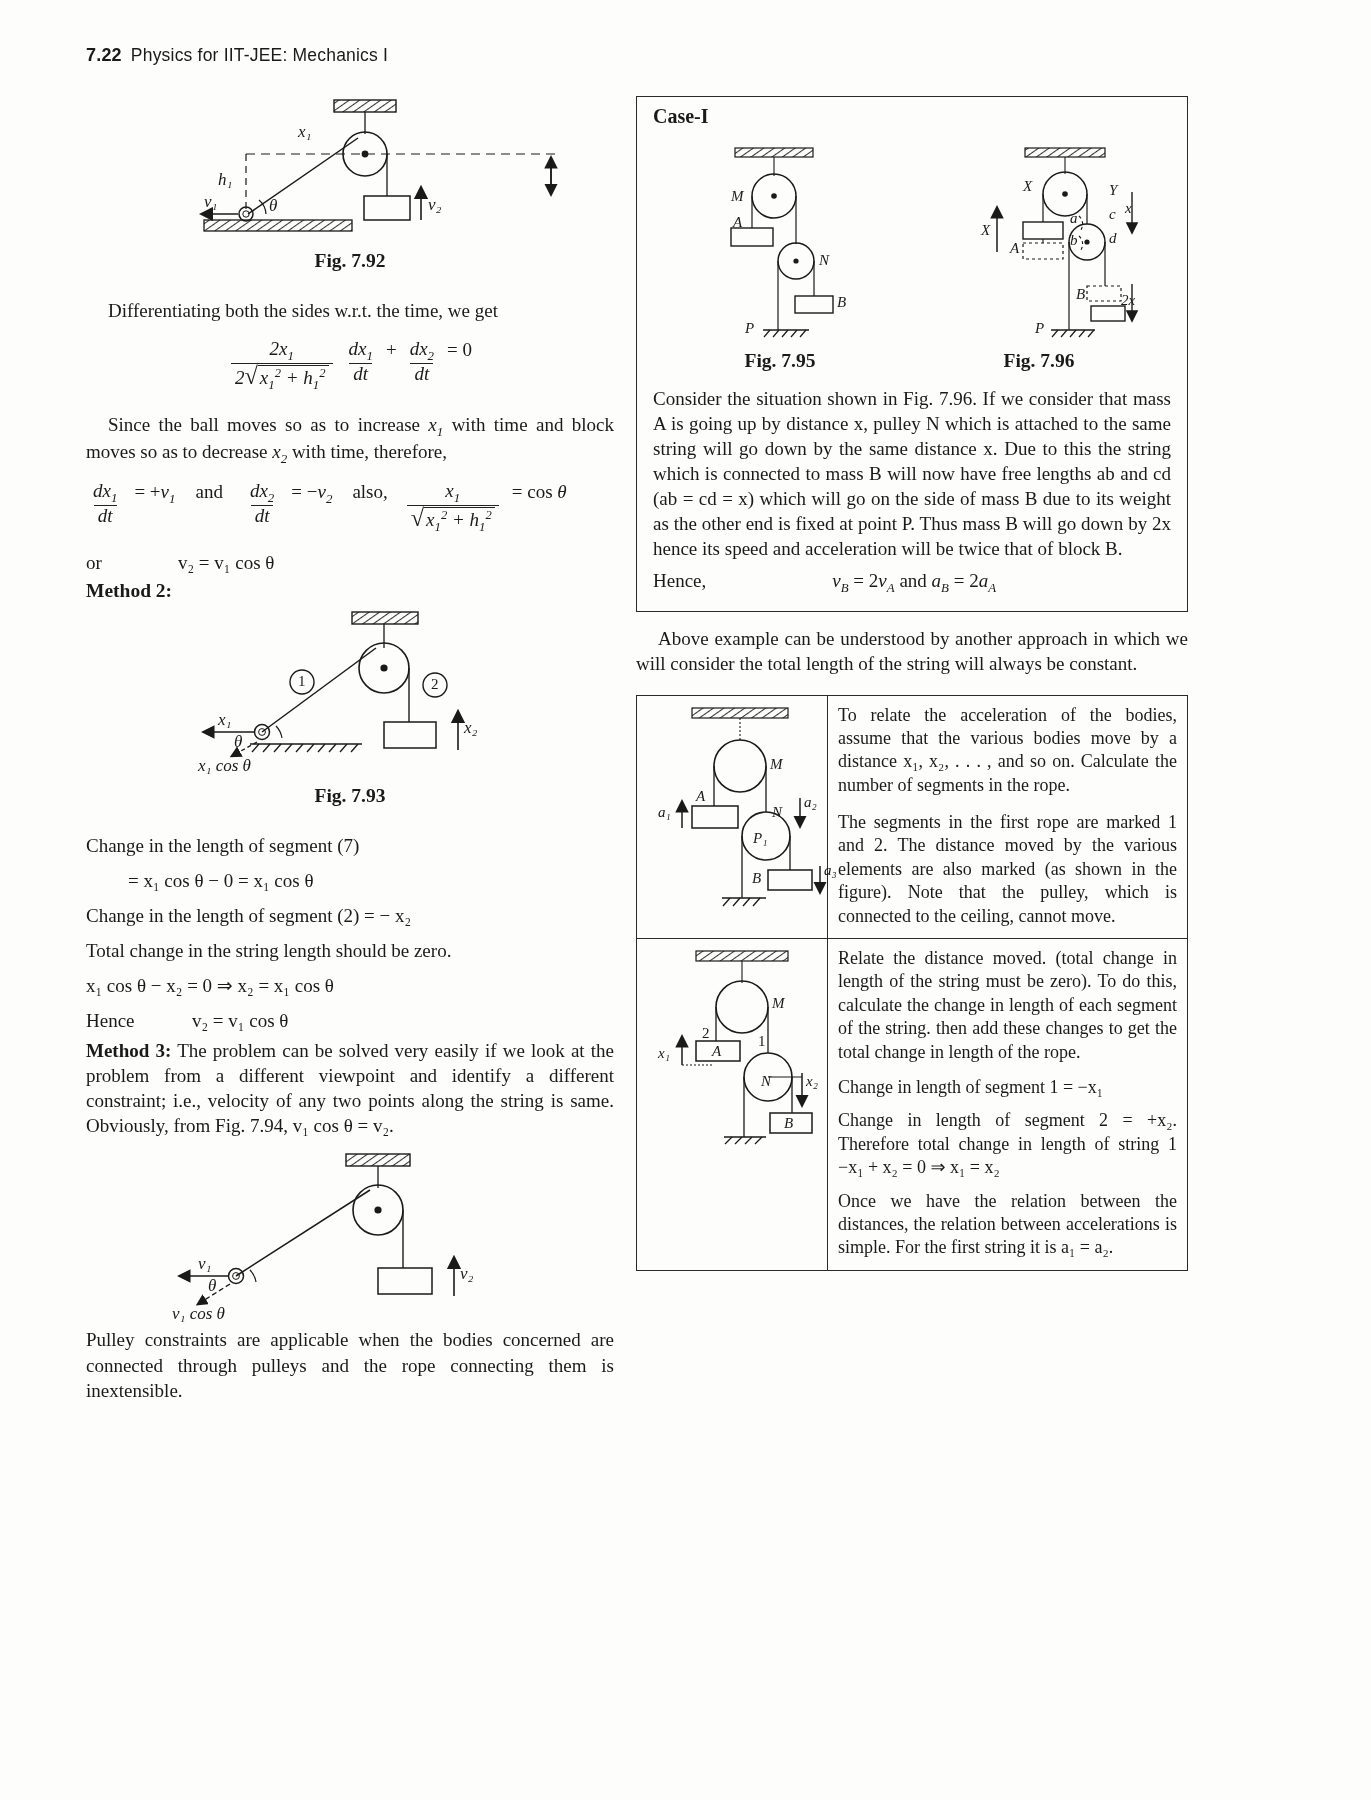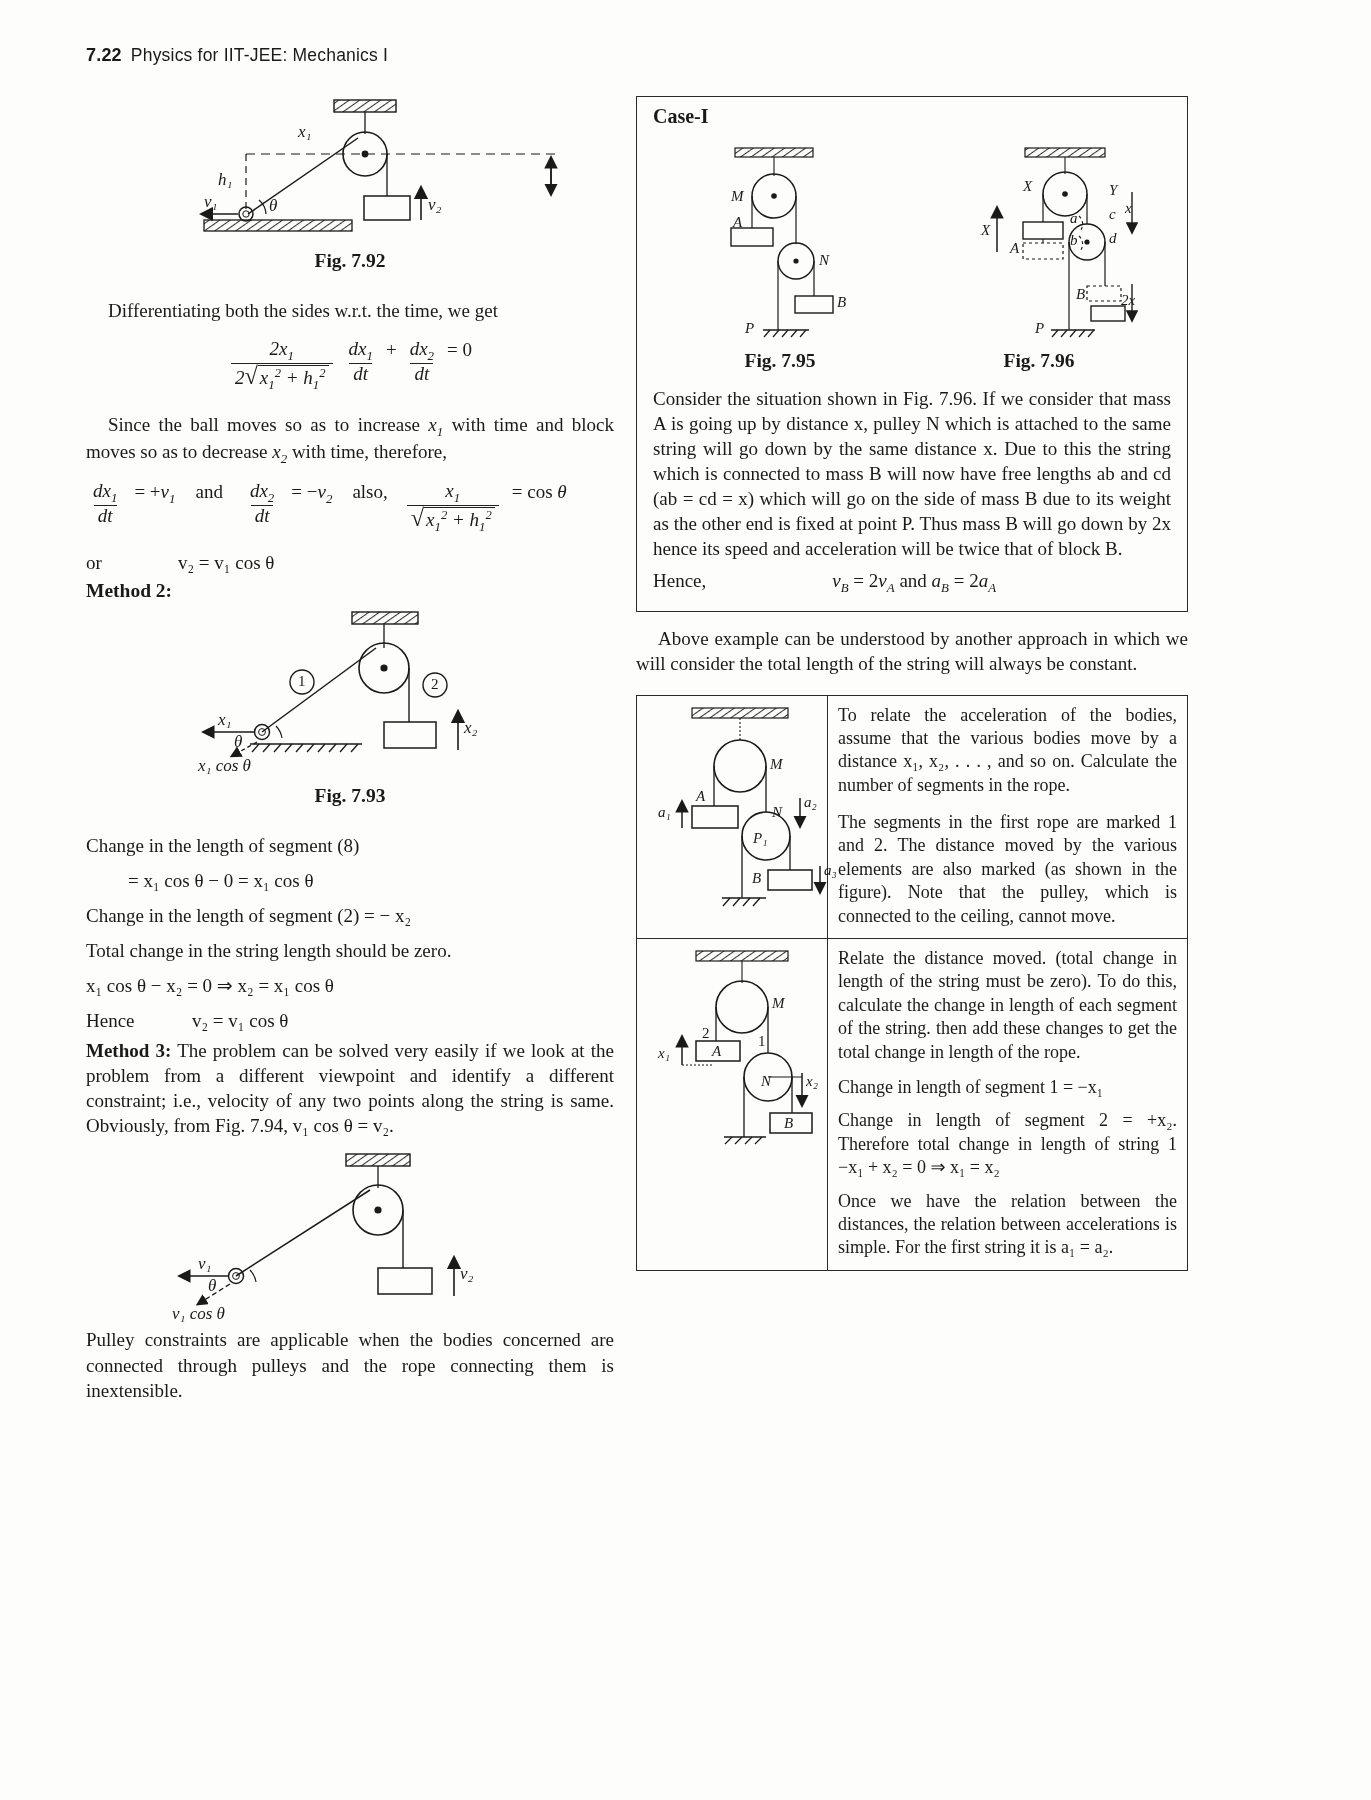--- a/index.html
+++ b/index.html
@@ -317,21 +317,21 @@
       </svg>
       <span class="lbl up sm" style="left:136px;top:63px;">1</span>
       <span class="lbl up sm" style="left:269px;top:66px;">2</span>
       <span class="lbl" style="left:56px;top:100px;">x₁</span>
       <span class="lbl" style="left:72px;top:122px;">θ</span>
       <span class="lbl" style="left:36px;top:146px;">x₁ cos θ</span>
       <span class="lbl" style="left:302px;top:108px;">x₂</span>
     </div>
     <div class="figcap" style="margin-top:10px;">Fig. 7.93</div>
 
-    <p class="para" style="margin-top:26px;">Change in the length of segment (8)</p>
+    <p class="para" style="margin-top:26px;">Change in the length of segment (7)</p>
     <p class="para" style="margin:10px 0 10px 42px;">= x₁ cos θ − 0 = x₁ cos θ</p>
     <p class="para" style="margin-bottom:10px;">Change in the length of segment (2) = − x₂</p>
     <p class="para" style="margin-bottom:10px;">Total change in the string length should be zero.</p>
     <p class="para" style="margin-bottom:12px;">x₁ cos θ − x₂ = 0    ⇒    x₂ = x₁ cos θ</p>
     <div class="eqline" style="margin:4px 0 6px;">
       <span style="width:100px;display:inline-block;">Hence</span>
       <span>v₂ = v₁ cos θ</span>
     </div>
 
     <p class="para" style="margin-top:6px;"><span class="bold">Method 3:</span> <span>The problem can be solved very easily if we look at the problem from a different viewpoint and identify a different constraint; i.e., velocity of any two points along the string is same. Obviously, from Fig. 7.94, v₁ cos θ = v₂.</span></p>

